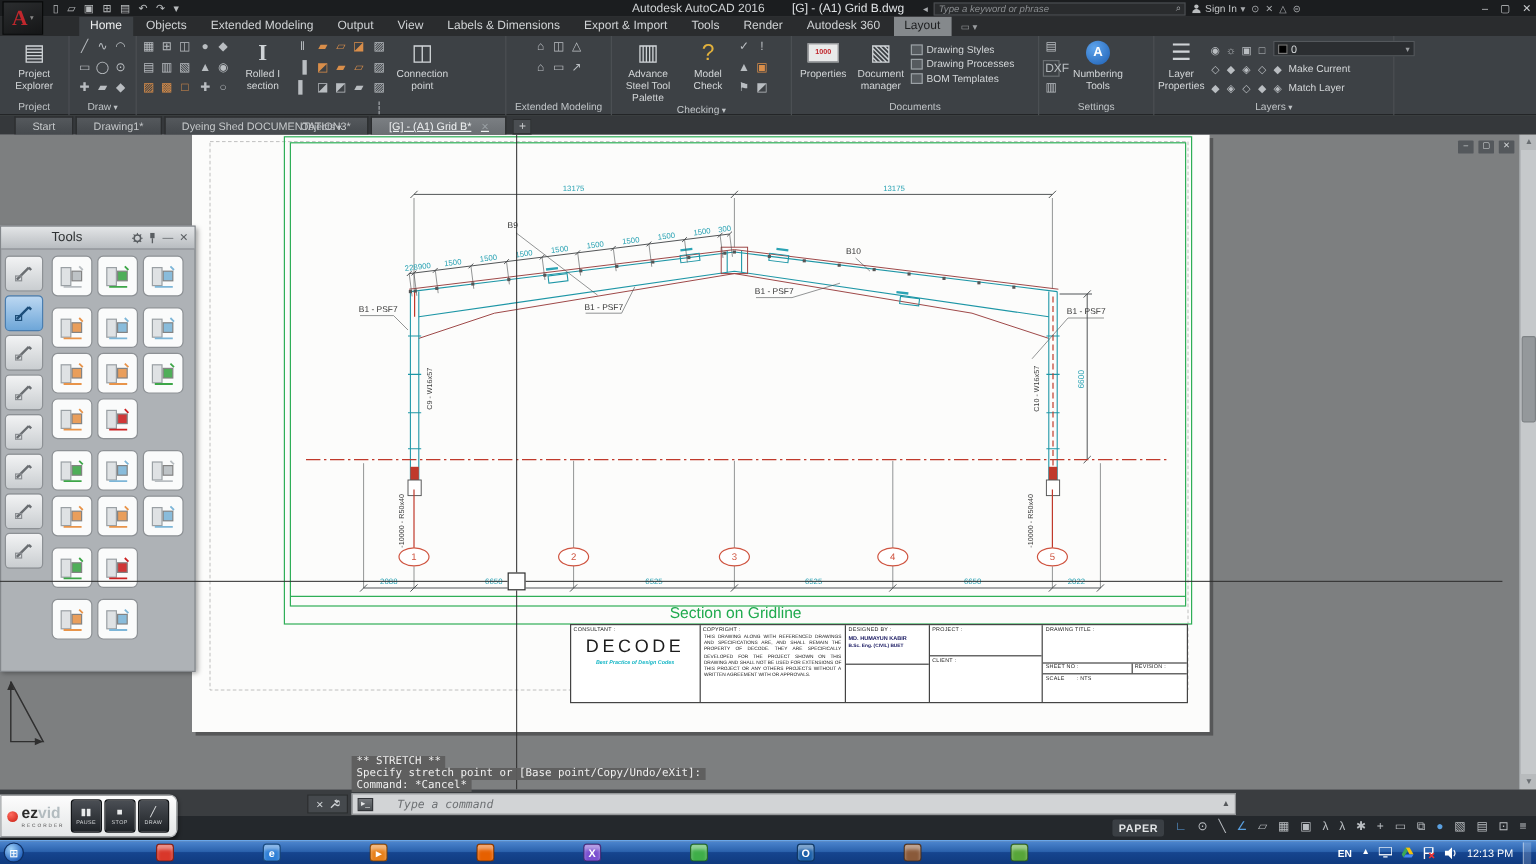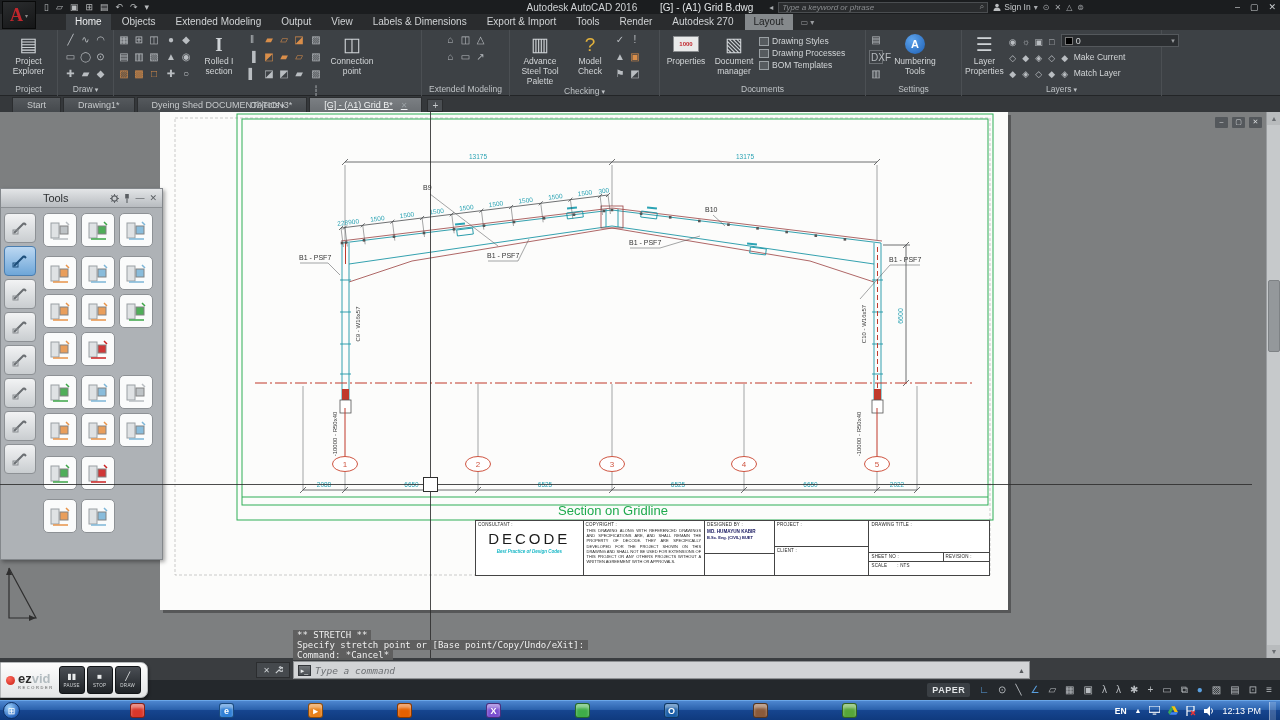--- a/index.html
+++ b/index.html
@@ -73,21 +73,21 @@
   .docbtns span{width:13px;height:11px;background:#54585c;color:#d5d8da;font-size:7px;line-height:10px;text-align:center;border-radius:1px;}
   .vscroll{position:absolute;right:0;top:0;width:14px;height:546px;background:#c6c9cb;border-left:1px solid #9a9da0;}
   .vscroll .arr{position:absolute;left:0;width:14px;height:13px;color:#6a6e72;font-size:7px;text-align:center;line-height:13px;background:#b8bbbd;}
   .vscroll .thumb{position:absolute;left:1px;top:168px;width:12px;height:72px;background:#94989b;border:1px solid #7e8285;border-radius:2px;}
   .xhair-v{position:absolute;left:430px;top:0;width:1px;height:546px;background:rgba(45,45,45,.85);z-index:12;}
   .xhair-h{position:absolute;left:0;top:372px;width:1252px;height:1px;background:rgba(45,45,45,.85);z-index:12;}
   .pickbox{position:absolute;left:423px;top:365px;width:15px;height:15px;background:#fff;border:1px solid #2e2e2e;z-index:12;}
   .ucs{position:absolute;left:2px;top:452px;z-index:2;}
 
   
-  .tblock{position:absolute;left:315px;top:408px;width:515px;height:56px;display:flex;border:1px solid #444;background:#fff;font-size:5px;color:#333;z-index:3;}
+  .tblock{position:absolute;left:315px;top:408px;width:515px;height:66px;display:flex;border:1px solid #444;background:#fff;font-size:5px;color:#333;z-index:3;}
   .tb-c{border-right:1px solid #444;position:relative;}
   .tb-hdr{font-size:4.5px;color:#222;padding:1px 2px 0 2px;letter-spacing:.2px;}
   .tb-consult{width:108px;text-align:center;}
   .tb-consult .hdr{text-align:left;}
   .decode{font-size:15px;letter-spacing:3px;color:#1c1c1c;margin-top:3px;font-weight:500;}
   .tagline{font-size:4.5px;font-style:italic;color:#17b7c6;margin-top:2px;font-weight:bold;}
   .tb-copy{width:122px;}
   .tb-copy p{font-size:4px;line-height:1.3;padding:1px 3px;text-align:justify;color:#222;}
   .tb-designed{width:70px;}
   .tb-designed .nm{font-size:4.6px;font-weight:bold;color:#15155e;padding:2px 2px 0 2px;line-height:1.3;}
@@ -111,21 +111,21 @@
   .railbtn.active{background:linear-gradient(#bcd8f2,#6ea6d8);border-color:#4a7eb0;}
   .pal-grid{position:absolute;left:42px;top:24px;width:118px;}
   .pal-row{display:flex;gap:4px;margin-bottom:4px;}
   .pal-row.gap{margin-top:9px;}
   .tile{width:34px;height:34px;background:#fafbfb;border:1px solid #8d9195;border-radius:5px;display:flex;align-items:center;justify-content:center;}
 
   
   .cmdhist{position:absolute;left:293px;top:630px;z-index:20;font-family:"DejaVu Sans Mono",monospace;}
   .cmdhist .line{display:table;background:rgba(92,92,92,.92);color:#efefef;font-size:9px;line-height:10px;padding:0 4px;margin-bottom:0;}
   .cmdchip{position:absolute;left:256px;top:662px;width:34px;height:16px;background:#45494d;border:1px solid #2b2d2f;color:#cfd3d6;font-size:8px;display:flex;align-items:center;justify-content:center;gap:4px;z-index:20;}
-  .cmdbar{position:absolute;left:293px;top:661px;width:737px;height:18px;background:#d2d4d6;border:1px solid #8f9294;display:flex;align-items:center;padding:0 4px;gap:4px;z-index:20;}
+  .cmdbar{position:absolute;left:293px;top:661px;width:737px;height:18px;background:#d2d4d6;border:1px solid #8f9294;display:flex;align-items:center;padding:0 4px;gap:20px;z-index:20;}
   .cmdbar .kico{width:13px;height:11px;background:linear-gradient(#73777b,#4a4e52);border:1px solid #33363a;color:#e8eaeb;font-size:7px;line-height:10px;text-align:center;}
   .cmdbar .ph{color:#6e7174;font-size:9.5px;font-style:italic;font-family:"DejaVu Sans Mono",monospace;flex:1;}
   .cmdbar .up{color:#55585b;font-size:7px;}
 
   .bottomstrip{position:absolute;left:0;top:658px;width:1280px;height:22px;background:#3a3d40;}
 
   
   .statusbar{position:absolute;left:0;top:680px;width:1280px;height:20px;background:#24282c;display:flex;align-items:center;justify-content:flex-end;padding-right:8px;gap:9px;z-index:25;}
   .statusbar .paper-lbl{color:#e2e5e7;font-size:9px;font-weight:bold;letter-spacing:.5px;background:#3a3f44;padding:2px 5px;border-radius:2px;}
   .statusbar .sic{color:#b9bdc1;font-size:10px;line-height:1;}
@@ -221,21 +221,21 @@
   <div class="rtabs">
       <span class="rtab active">Home</span>
       <span class="rtab">Objects</span>
       <span class="rtab">Extended Modeling</span>
       <span class="rtab">Output</span>
       <span class="rtab">View</span>
       <span class="rtab">Labels &amp; Dimensions</span>
       <span class="rtab">Export &amp; Import</span>
       <span class="rtab">Tools</span>
       <span class="rtab">Render</span>
-      <span class="rtab">Autodesk 270</span>
+      <span class="rtab">Autodesk 360</span>
       <span class="rtab hl">Layout</span>
       <span class="rtab-extra">▭ ▾</span>
     </div>
 
   <div class="ribbon">
     <div class="rgroup" style="width:58px">
       <div class="gbody" style="justify-content:center">
         <div class="bigbtn">
           <div class="bicon">▤</div>
           <div class="blabel">Project Explorer</div>

